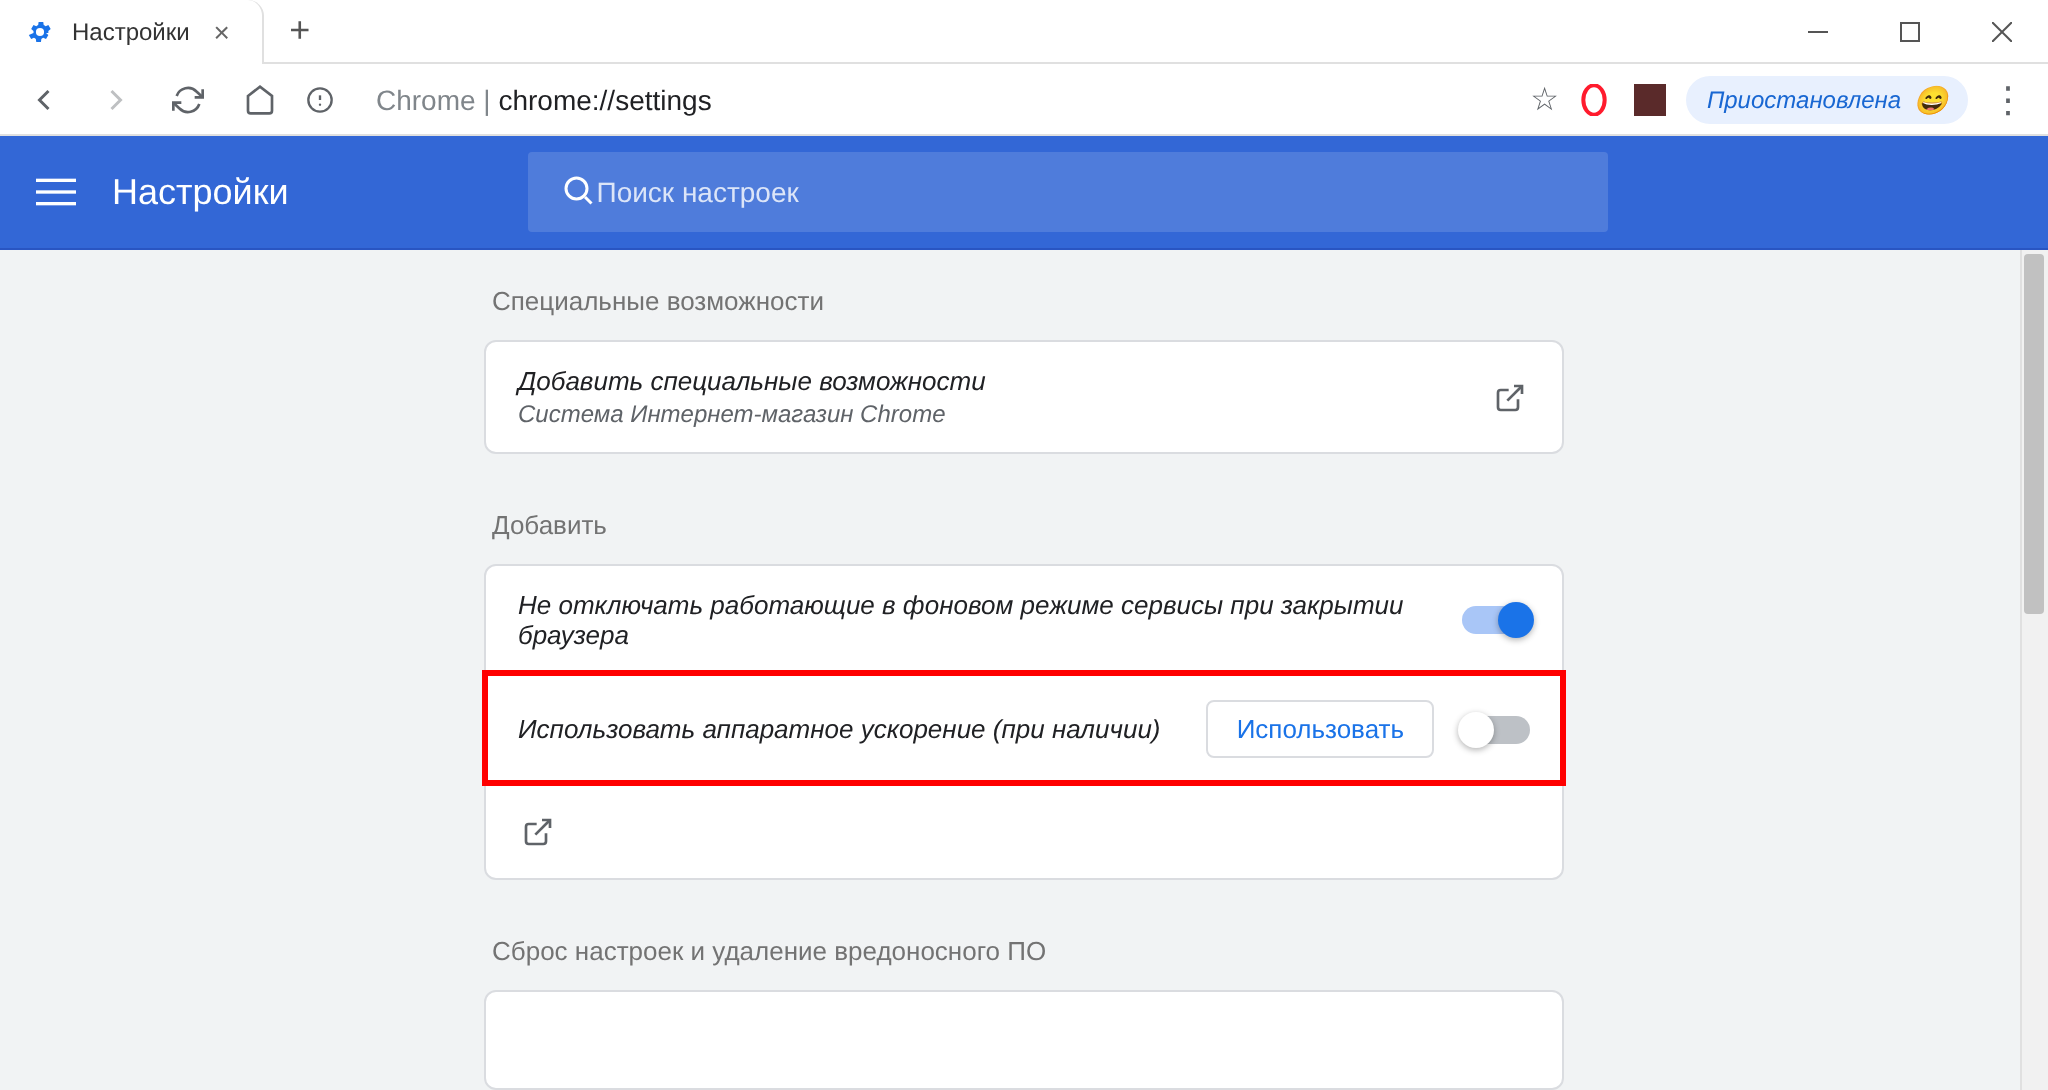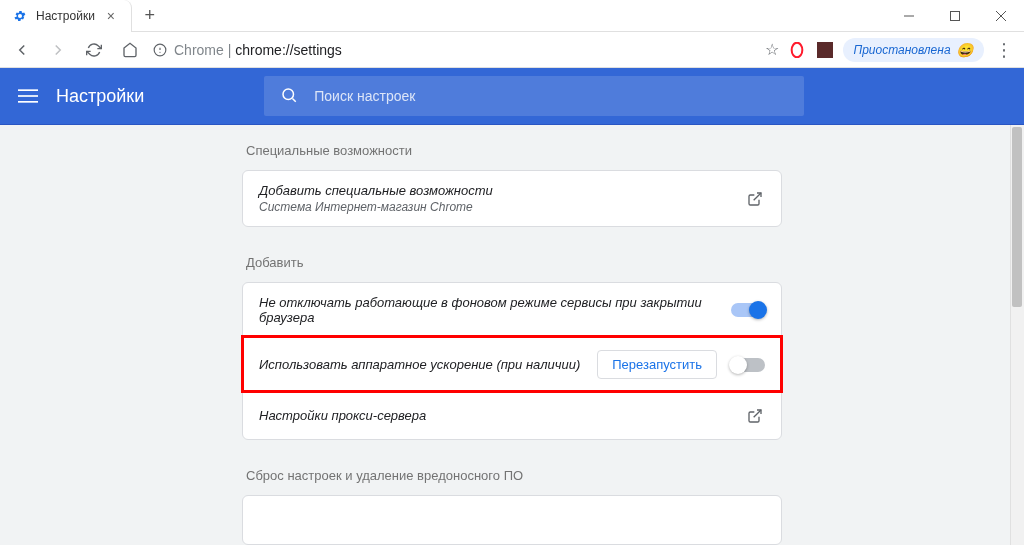--- a/index.html
+++ b/index.html
@@ -11,37 +11,37 @@
     .tab-icon { width: 16px; height: 16px; display: flex; align-items: center; justify-content: center; color: #1a73e8; }
     .tab-title { font-size: 12px; color: #333; flex: 1; white-space: nowrap; overflow: hidden; text-overflow: ellipsis; }
     .tab-close { width: 16px; height: 16px; display: flex; align-items: center; justify-content: center; color: #666; cursor: pointer; font-size: 14px; }
     .new-tab { width: 28px; height: 28px; display: flex; align-items: center; justify-content: center; color: #555; cursor: pointer; font-size: 18px; margin-left: 4px; }
     .win-controls { margin-left: auto; display: flex; }
     .win-btn { width: 46px; height: 32px; display: flex; align-items: center; justify-content: center; color: #555; cursor: pointer; }
 
     
     .toolbar { height: 36px; display: flex; align-items: center; gap: 8px; padding: 0 8px; background: #fff; border-bottom: 1px solid #e0e0e0; }
     .nav-btn { width: 28px; height: 28px; display: flex; align-items: center; justify-content: center; color: #5f6368; cursor: pointer; border-radius: 50%; }
-    .addr-wrap { display: flex; align-items: flex-start; flex: 1; gap: 6px; }
+    .addr-wrap { display: flex; align-items: flex-start; flex: 1; gap: 20px; }
     .lock-icon { width: 16px; height: 16px; color: #5f6368; display: flex; align-items: center; justify-content: center; }
     .addr-text { color: #80868b; font-size: 14px; }
     .addr-text .dark { color: #202124; }
     .star { color: #5f6368; margin-left: auto; cursor: pointer; font-size: 16px; }
     .tb-icon { width: 20px; height: 20px; display: flex; align-items: center; justify-content: center; cursor: pointer; }
     .opera-icon { color: #ff1b2d; font-weight: bold; }
     .brown-sq { width: 16px; height: 16px; background: #5a2a2a; }
     .profile-chip { display: flex; align-items: center; gap: 6px; background: #e8f0fe; color: #1967d2; padding: 4px 10px; border-radius: 16px; font-size: 12px; font-style: italic; }
     .profile-emoji { font-size: 14px; }
     .dots { width: 24px; height: 24px; display: flex; align-items: center; justify-content: center; color: #5f6368; cursor: pointer; font-size: 18px; }
 
     
     .app-header { height: 56px; background: #3367d6; display: flex; align-items: center; color: #fff; }
     .hdr-menu { width: 24px; height: 24px; margin: 0 16px; display: flex; align-items: center; justify-content: center; cursor: pointer; }
     .hdr-title { font-size: 18px; font-weight: 400; }
-    .search-wrap { margin-left: 120px; width: 540px; height: 40px; background: rgba(255,255,255,0.14); border-radius: 2px; display: flex; align-items: center; padding: 0 16px; gap: 16px; }
+    .search-wrap { margin-left: 120px; width: 540px; height: 40px; background: rgba(255,255,255,0.14); border-radius: 2px; display: flex; align-items: center; padding: 0 16px; }
     .search-icon { color: #fff; }
     .search-input { flex: 1; background: transparent; border: none; outline: none; color: #fff; font-size: 14px; }
     .search-input::placeholder { color: rgba(255,255,255,0.8); }
 
     
     .page { position: relative; height: calc(545px - 32px - 36px - 56px); background: #f1f3f4; overflow-y: auto; border-top: 1px solid #2955c2; }
     .content { width: 540px; margin: 0 auto; padding-top: 18px; padding-left: 0; }
     .section-title { font-size: 13px; color: #737373; font-weight: 500; margin: 0 0 12px 4px; }
     .card { background: #fff; border: 1px solid #dadce0; border-radius: 6px; margin-bottom: 28px; }
     .row { display: flex; align-items: center; padding: 12px 16px; min-height: 48px; }
@@ -195,29 +195,26 @@
             <div class="row-title">Не отключать работающие в фоновом режиме сервисы при закрытии браузера</div>
           </div>
         <div class="toggle on">
             <div class="knob"></div>
           </div>
       </div>
       <div class="row highlight">
         <div class="row-main">
             <div class="row-title">Использовать аппаратное ускорение (при наличии)</div>
           </div>
-        <button class="restart-btn">Перезапустить</button>
+        <button class="restart-btn">Использовать</button>
         <div class="toggle off">
             <div class="knob"></div>
           </div>
       </div>
       <div class="row">
-        <div class="row-main">
-            <div class="row-title">Настройки прокси-сервера</div>
-          </div>
         <span class="ext-link">
             <svg width="16" height="16" viewBox="0 0 24 24" fill="none" stroke="#5f6368" stroke-width="2">
               <path d="M18 13v6a2 2 0 01-2 2H5a2 2 0 01-2-2V8a2 2 0 012-2h6"></path>
               <polyline points="15 3 21 3 21 9"></polyline>
               <line x1="10" y1="14" x2="21" y2="3"></line>
             </svg>
           </span>
       </div>
     </div>
 

